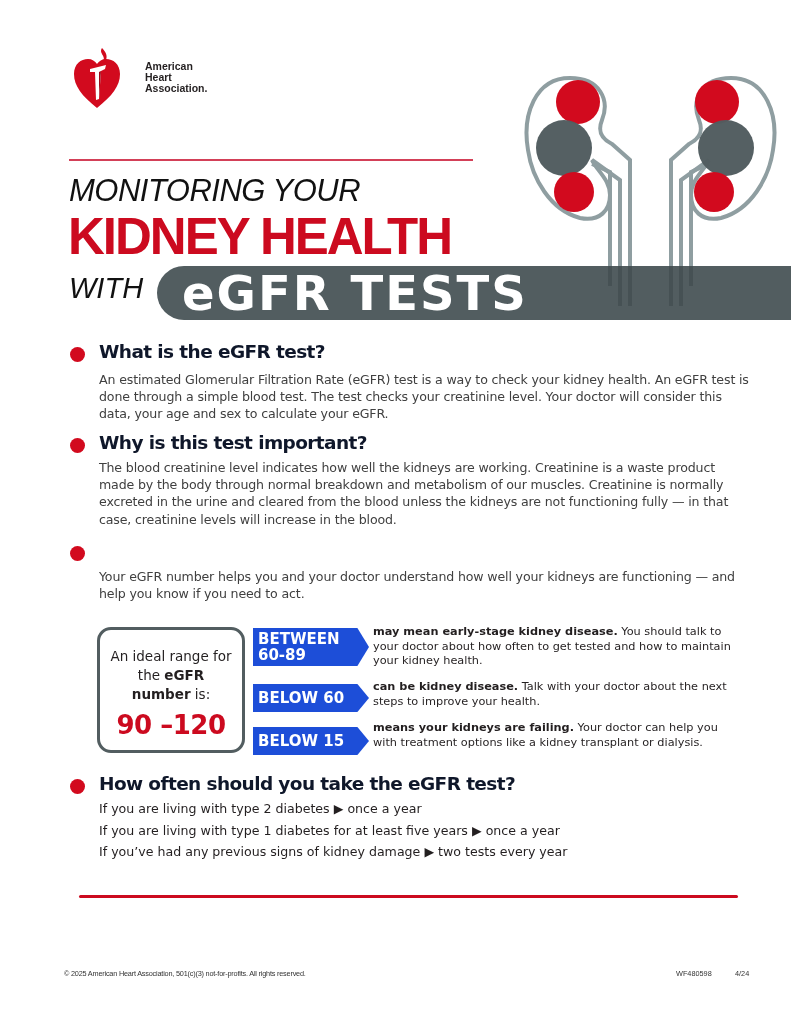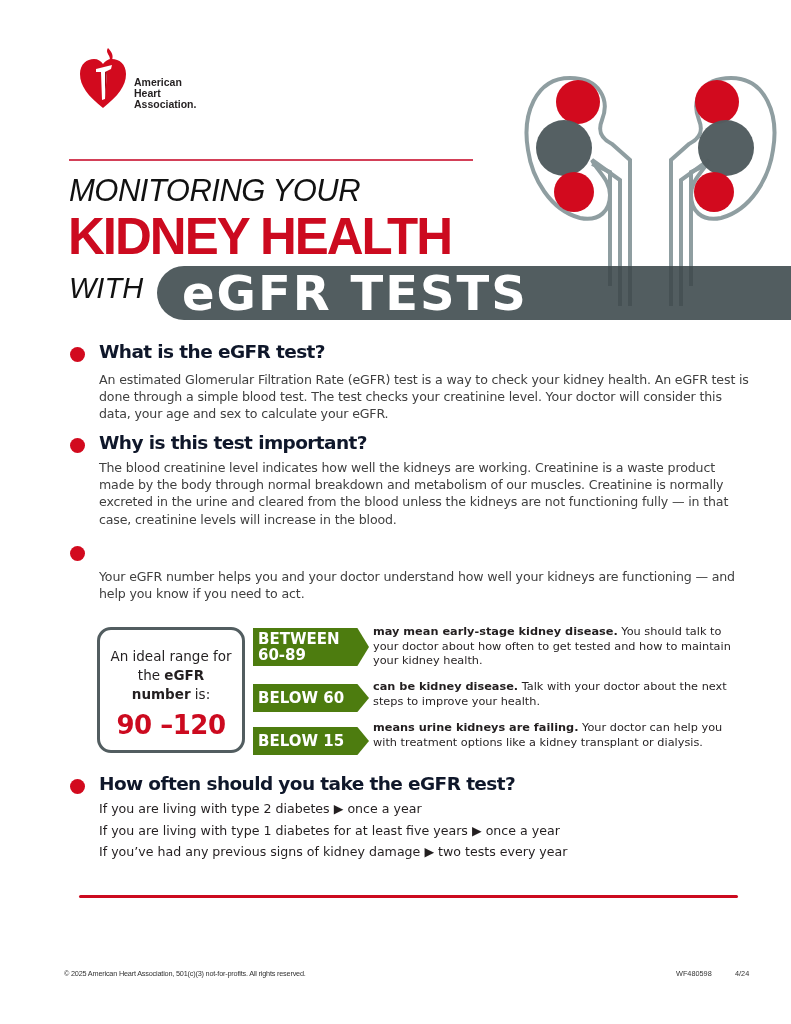--- a/index.html
+++ b/index.html
@@ -1,19 +1,19 @@
 <!DOCTYPE html>
 <html><head>
 <meta charset="utf-8">
 <style>
   * { box-sizing: border-box; margin: 0; padding: 0; }
   html, body { width: 791px; height: 1024px; background: #ffffff; overflow: hidden; }
   body { position: relative; font-family: "DejaVu Sans", sans-serif; color: #231f20; }
 
-  .logo { position: absolute; left: 78px; top: 44px; display: flex; align-items: flex-end; gap: 6px; }
+  .logo { position: absolute; left: 72px; top: 44px; display: flex; align-items: center; gap: 23px; }
   .logo-text { font-family: "Liberation Sans", sans-serif; font-weight: 700; font-size: 10.5px; line-height: 11px; color: #231f20; }
 
   .top-rule { position: absolute; left: 69px; top: 159px; width: 404px; height: 2px; background: #c8102e; opacity: 0.8; }
 
   .title-line1 { position: absolute; left: 69px; top: 173px; font-family: "Liberation Sans", sans-serif; font-style: italic; font-weight: 400; font-size: 31px; letter-spacing: -0.5px; color: #111; }
   .title-line2 { position: absolute; left: 68px; top: 208px; font-family: "Liberation Sans", sans-serif; font-weight: 700; font-size: 51px; letter-spacing: -2px; line-height: 58px; color: #cc0a1f; }
   .title-with { position: absolute; left: 69px; top: 272px; font-family: "Liberation Sans", sans-serif; font-style: italic; font-size: 29px; color: #111; }
   .title-bar { position: absolute; left: 157px; top: 266px; width: 634px; height: 54px; background: #525d60; border-radius: 27px 0 0 27px; }
   .title-bar-text { position: absolute; left: 182px; top: 263px; font-family: "DejaVu Sans", sans-serif; font-weight: 700; font-size: 48px; letter-spacing: 2px; color: #ffffff; line-height: 60px; }
 
@@ -22,21 +22,21 @@
   .section { position: absolute; left: 70px; width: 680px; }
   .section .bullet { position: absolute; left: 0; top: 6px; width: 15px; height: 15px; border-radius: 50%; background: #d20a1e; }
   .section h2 { position: absolute; left: 29px; top: 0; font-family: "DejaVu Sans", sans-serif; font-weight: 700; font-size: 18.5px; letter-spacing: -0.6px; color: #0f172a; white-space: nowrap; }
   .section p { position: absolute; left: 29px; top: 30px; width: 650px; font-family: "DejaVu Sans", sans-serif; font-size: 12.6px; line-height: 17.2px; color: #404040; letter-spacing: -0.15px; }
 
   .range-box { position: absolute; left: 97px; top: 627px; width: 148px; height: 126px; border: 3px solid #525d60; border-radius: 14px; text-align: center; }
   .range-label { margin-top: 17px; font-size: 13.5px; line-height: 19px; color: #231f20; }
   .range-label b { font-weight: 700; }
   .range-value { margin-top: 6px; font-weight: 700; font-size: 26px; color: #cc0a1f; letter-spacing: -0.5px; }
 
-  .tag { position: absolute; left: 253px; background: #4d7c0f; color: #fff; font-weight: 700; font-family: "DejaVu Sans", sans-serif; font-size: 15px; line-height: 16px; padding-left: 5px; display: flex; align-items: center; clip-path: polygon(0 0, 90% 0, 100% 50%, 90% 100%, 0 100%); }
+  .tag { position: absolute; left: 253px; background: #1d4ed8; color: #fff; font-weight: 700; font-family: "DejaVu Sans", sans-serif; font-size: 15px; line-height: 16px; padding-left: 5px; display: flex; align-items: center; clip-path: polygon(0 0, 90% 0, 100% 50%, 90% 100%, 0 100%); }
   .tag-desc { position: absolute; left: 373px; width: 370px; font-size: 11.3px; line-height: 14.6px; color: #231f20; }
   .tag-desc b { font-weight: 700; }
 
   .freq { position: absolute; left: 99px; font-size: 12.6px; color: #231f20; white-space: nowrap; }
 
   .bottom-rule { position: absolute; left: 79px; top: 895px; width: 659px; height: 3px; background: #cc0a1f; border-radius: 2px; }
 
   .footer-left { position: absolute; left: 64px; top: 969px; font-family: "Liberation Sans", sans-serif; font-size: 7.3px; color: #333; letter-spacing: -0.2px; }
   .footer-code { position: absolute; left: 676px; top: 969px; font-family: "Liberation Sans", sans-serif; font-size: 7.3px; color: #333; }
   .footer-date { position: absolute; left: 708px; top: 969px; font-family: "Liberation Sans", sans-serif; font-size: 7.3px; color: #333; padding-left: 27px; }
@@ -130,21 +130,21 @@
   <span>BELOW 60</span>
 </div>
 <div class="tag-desc" style="top:680px">
   <b>can be kidney disease.</b><span> Talk with your doctor about the next steps to improve your health.</span>
 </div>
 
 <div class="tag" style="top:727px;width:116px;height:28px">
   <span>BELOW 15</span>
 </div>
 <div class="tag-desc" style="top:721px">
-  <b>means urine kidneys are failing.</b><span> Your doctor can help you with treatment options like a kidney transplant or dialysis.</span>
+  <b>means your kidneys are failing.</b><span> Your doctor can help you with treatment options like a kidney transplant or dialysis.</span>
 </div>
 
 <div class="section" style="top:773px;height:30px">
   <span class="bullet"></span>
   <h2>How often should you take the eGFR test?</h2>
 </div>
 
 <div class="freq" style="top:801px">
   <span>If you are living with type 2 diabetes</span>
   <span>▶</span>

